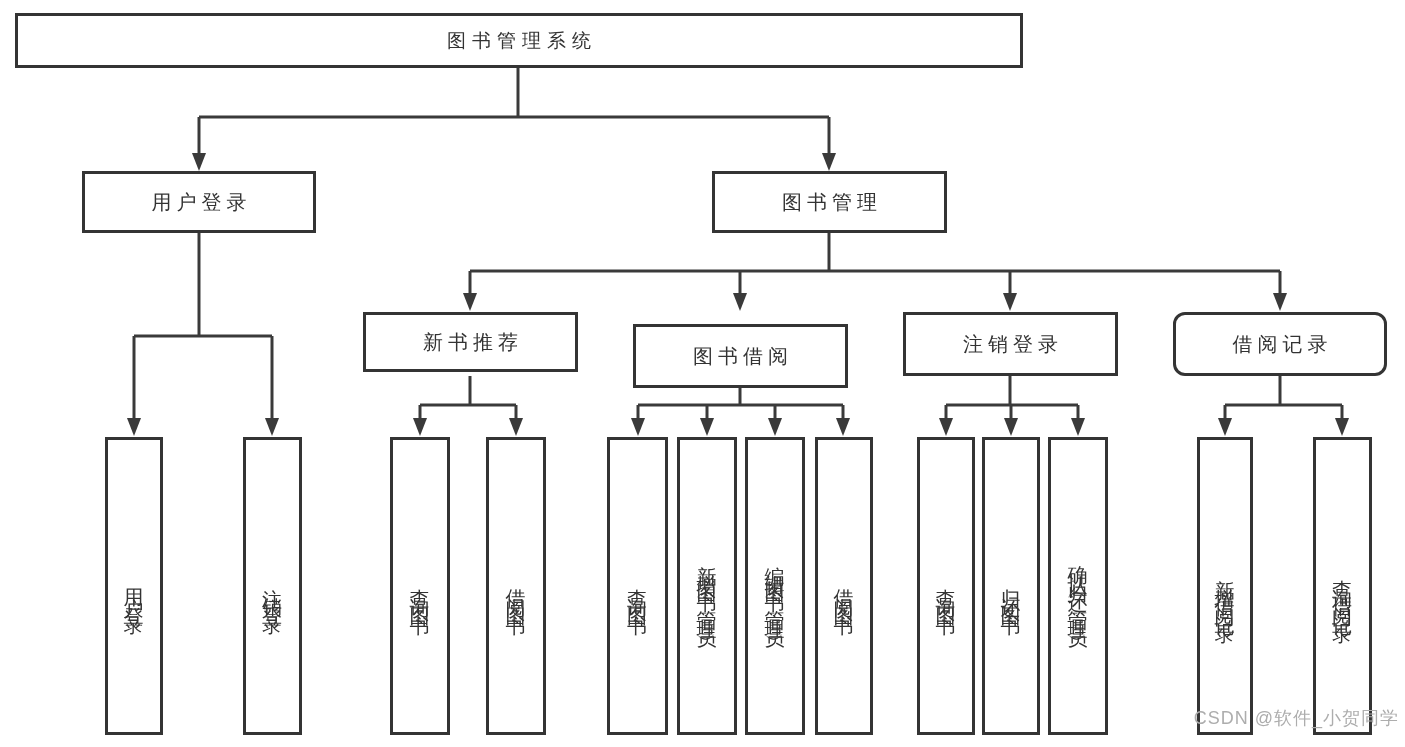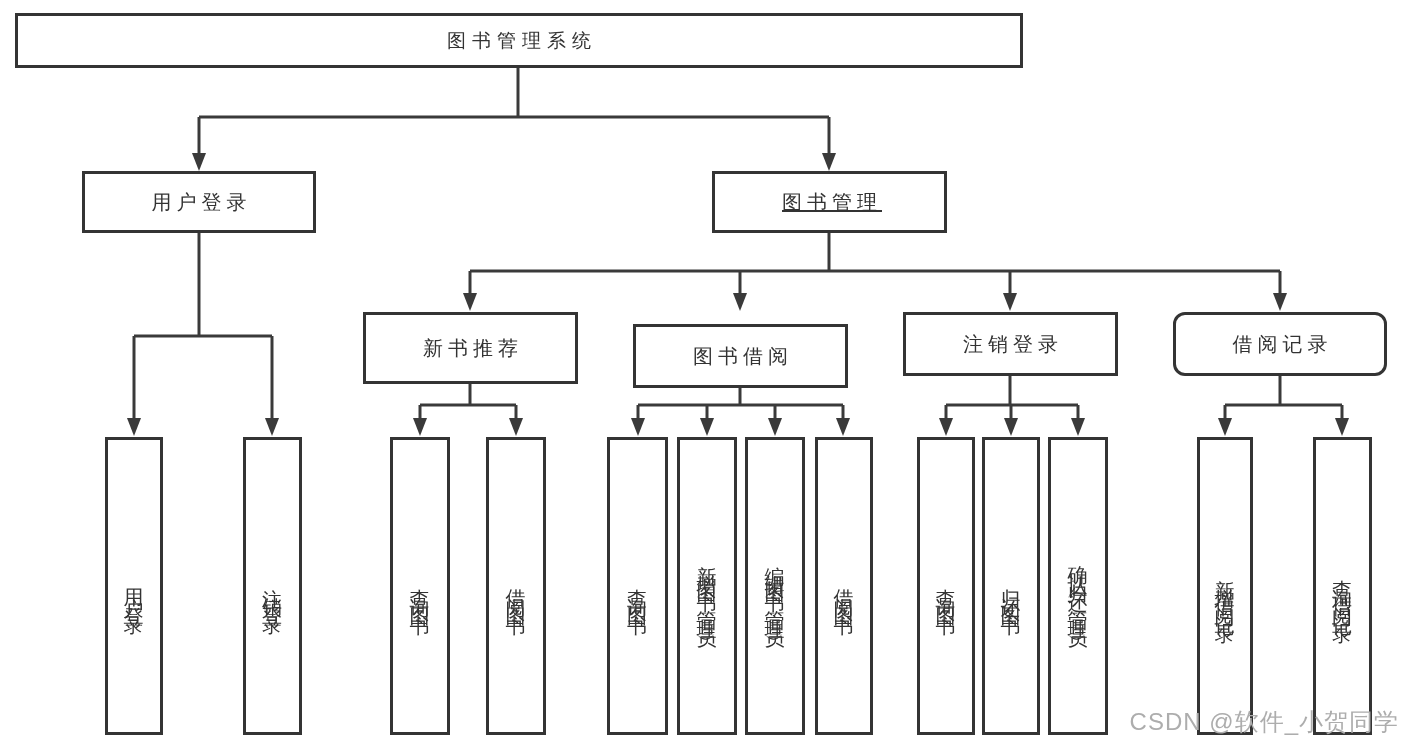--- a/index.html
+++ b/index.html
@@ -35,22 +35,22 @@
   .v-node{
     writing-mode:vertical-rl;
     text-orientation:mixed;
     font-size:20px;
     letter-spacing:9px;
     padding-top:9px;
     line-height:1;
   }
   .watermark{
     position:absolute;
-    right:6px;bottom:9px;
-    font-size:24px;
+    right:6px;bottom:17px;
+    font-size:18px;
     color:var(--watermark);
     letter-spacing:1px;
     white-space:nowrap;
     text-align:center;
   }
 </style>
 </head>
 <body>
 
 <div class="canvas">
@@ -113,23 +113,23 @@
     <path d="M1225 405 H1342"></path>
     <path d="M1225 405 V419"></path>
       <polygon points="1225,436 1218,418 1232,418"></polygon>
     <path d="M1342 405 V419"></path>
       <polygon points="1342,436 1335,418 1349,418"></polygon>
   </svg>
 
   <div class="node h-node lvl1" style="left:15px;top:13px;width:1008px;height:55px;">图书管理系统</div>
 
   <div class="node h-node" style="left:82px;top:171px;width:234px;height:62px;">用户登录</div>
-  <div class="node h-node" style="left:712px;top:171px;width:235px;height:62px;text-decoration:underline;">图书管理</div>
+  <div class="node h-node" style="left:712px;top:171px;width:235px;height:62px;">图书管理</div>
 
-  <div class="node h-node" style="left:363px;top:312px;width:215px;height:72px;">新书推荐</div>
+  <div class="node h-node" style="left:363px;top:312px;width:215px;height:60px;">新书推荐</div>
   <div class="node h-node" style="left:633px;top:324px;width:215px;height:64px;">图书借阅</div>
   <div class="node h-node" style="left:903px;top:312px;width:215px;height:64px;">注销登录</div>
   <div class="node h-node" style="left:1173px;top:312px;width:214px;height:64px;border-radius:12px;">借阅记录</div>
 
   <div class="node v-node" style="left:105px;top:437px;width:58px;height:298px;">用户登录</div>
   <div class="node v-node" style="left:243px;top:437px;width:59px;height:298px;">注销登录</div>
 
   <div class="node v-node" style="left:390px;top:437px;width:60px;height:298px;">查询图书</div>
   <div class="node v-node" style="left:486px;top:437px;width:60px;height:298px;">借阅图书</div>
 

